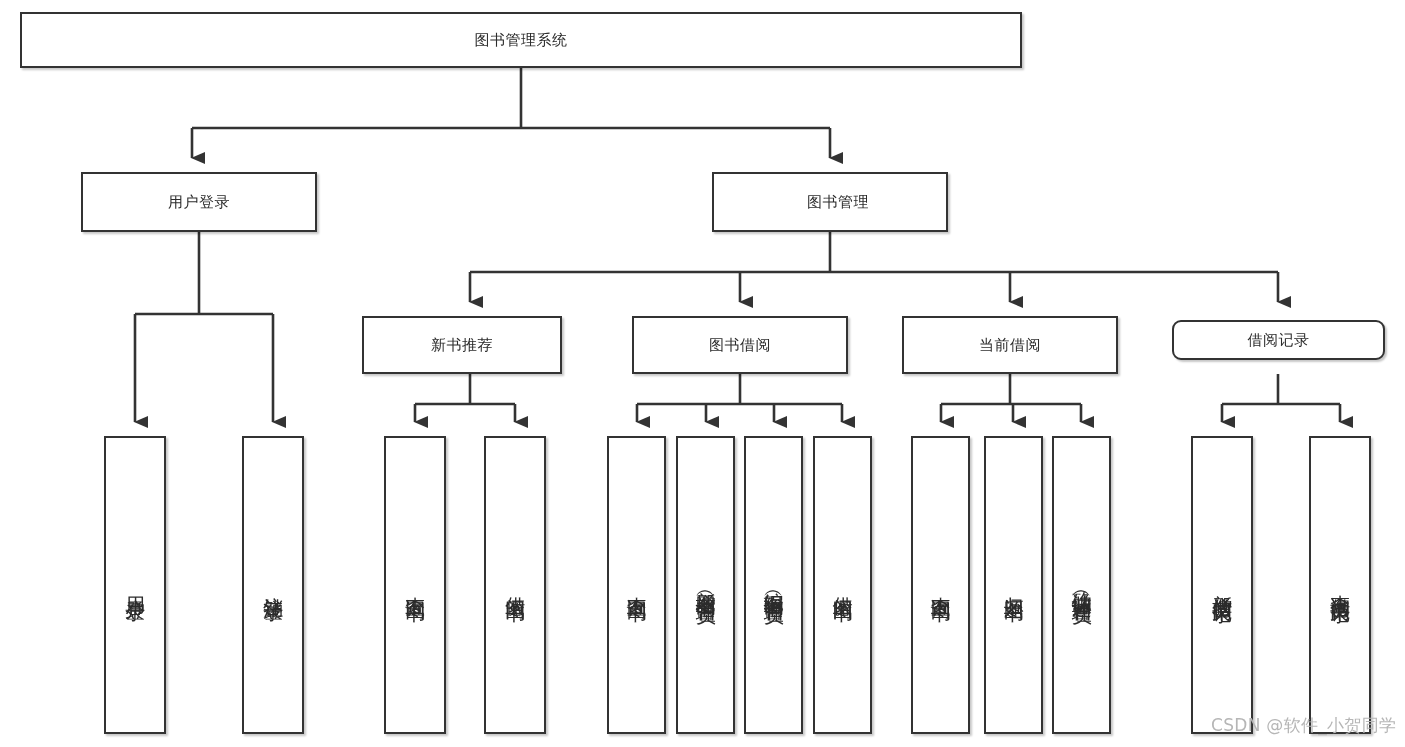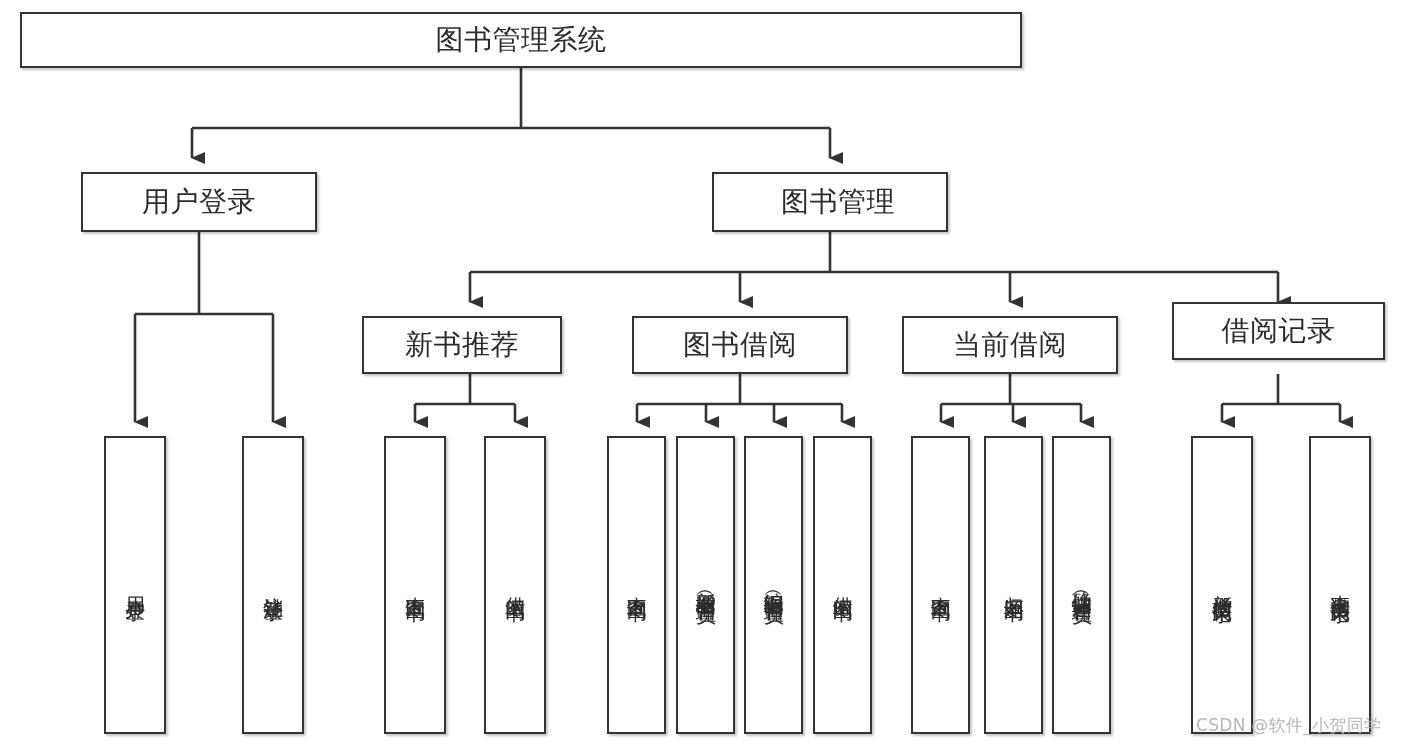--- a/index.html
+++ b/index.html
@@ -32,40 +32,41 @@
     background: #ffffff;
     border: 2.5px solid #333333;
     box-shadow: 2px 2px 2px rgba(0,0,0,0.22);
     display: flex;
     align-items: center;
     justify-content: center;
     overflow: hidden;
   }
   .node-label {
     color: #2b2b2b;
-    font-size: 28px;
+    font-size: 15px;
     line-height: 1.08;
     letter-spacing: 0.5px;
     white-space: nowrap;
     text-align: center;
     font-family: "DejaVu Sans", "Liberation Sans", sans-serif;
   }
   .node-label.vertical {
     writing-mode: vertical-rl;
     text-orientation: upright;
     font-size: 20px;
     letter-spacing: 2px;
   }
   .watermark {
     position: absolute;
     color: #b6b6b6;
     font-size: 17px;
     white-space: nowrap;
     font-family: "DejaVu Sans", "Liberation Sans", sans-serif;
     letter-spacing: 0.3px;
+    margin-left: 15px;
   }
 </style>
 </head>
 <body style="background: rgb(255, 255, 255);">
 
 <div id="diagram-root">
 
   <svg class="canvas" viewBox="0 0 1405 747" xmlns="http://www.w3.org/2000/svg">
     <defs>
       <marker id="arrow" viewBox="0 0 12 14" refX="6" refY="13" markerWidth="12" markerHeight="14" orient="auto-start-reverse" markerUnits="userSpaceOnUse">
@@ -130,21 +131,21 @@
 
   <div class="node-box" id="node-l3-0" style="left: 362px; top: 316px; width: 200px; height: 58px;">
     <span class="node-label">新书推荐</span>
   </div>
   <div class="node-box" id="node-l3-1" style="left: 632px; top: 316px; width: 216px; height: 58px;">
     <span class="node-label">图书借阅</span>
   </div>
   <div class="node-box" id="node-l3-2" style="left: 902px; top: 316px; width: 216px; height: 58px;">
     <span class="node-label">当前借阅</span>
   </div>
-  <div class="node-box" id="node-l3-3" style="left: 1172px; top: 302px; width: 213px; height: 58px;">
+  <div class="node-box" id="node-l3-3" style="left: 1172px; top: 320px; width: 213px; height: 40px; border-radius: 9px;">
     <span class="node-label">借阅记录</span>
   </div>
 
   <div class="node-box" id="node-leaf-0" style="left: 104px; top: 436px; width: 62px; height: 298px;">
     <span class="node-label vertical">用户登录</span>
   </div>
   <div class="node-box" id="node-leaf-1" style="left: 242px; top: 436px; width: 62px; height: 298px;">
     <span class="node-label vertical">注销登录</span>
   </div>
   <div class="node-box" id="node-leaf-2" style="left: 384px; top: 436px; width: 62px; height: 298px;">

